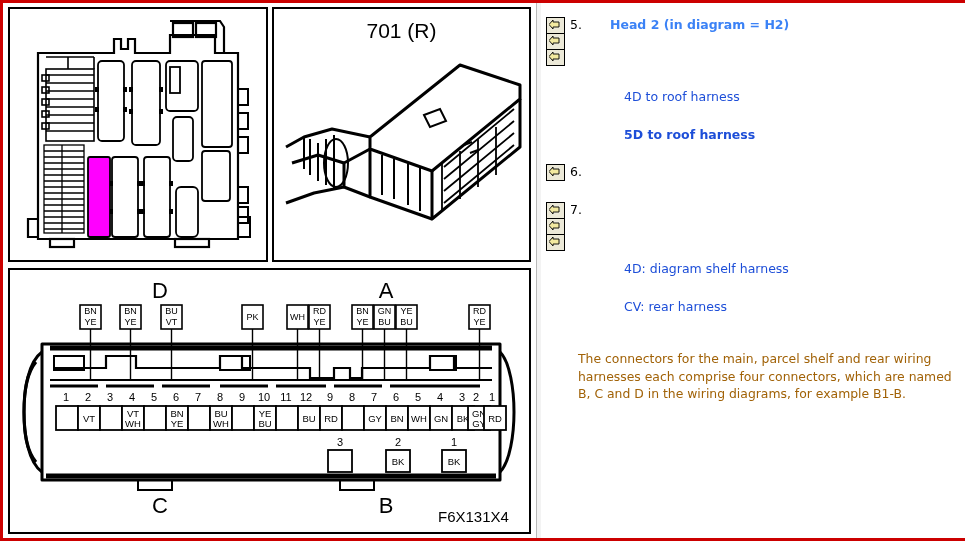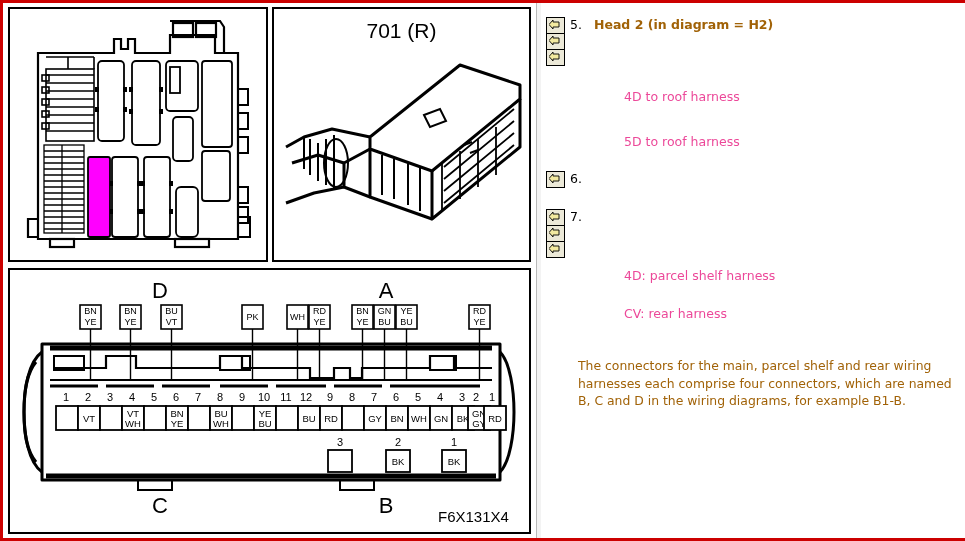--- a/index.html
+++ b/index.html
@@ -29,24 +29,24 @@
 
   #content{position:absolute;left:12px;top:0;width:419px;height:535px;}
 
   .listrow{position:relative;margin:0;}
   .navstack{position:absolute;left:0;top:0;width:20px;}
   .navbtn{display:block;width:17px;height:15px;margin-bottom:-1px;
           border:1px solid #000;background:#ece9d8;position:relative;}
   .navbtn svg{position:absolute;left:2px;top:2px;}
 
   .num{position:absolute;left:24px;font-size:12.5px;color:#000;}
-  .txt{margin-left:48px;font-size:12.5px;color:#a16207;line-height:15px;}
+  .txt{margin-left:64px;font-size:12.5px;color:#3b82f6;line-height:15px;}
   .txt.b{font-weight:bold;}
 
-  .sub{margin-left:78px;font-size:12.5px;color:#ec4899;line-height:15px;}
+  .sub{margin-left:78px;font-size:12.5px;color:#1d4ed8;line-height:15px;}
   .sub b{font-weight:normal;}
 
   .para{margin-left:32px;width:390px;font-size:12.4px;line-height:17.5px;color:#a16207;}
 
   .d-hd{margin-top:0;}
 </style>
 </head>
 <body>
 
 <div id="root" style="border-color: rgb(204, 0, 0);">
@@ -393,21 +393,21 @@
           <span class="navbtn">
             <svg width="11" height="9" viewBox="0 0 11 9">
                 <path d="M4 0 L4 2 L10 2 L10 7 L4 7 L4 9 L0 4.5 Z" fill="#f2e9a0" stroke="#000" stroke-width="0.9"></path>
               </svg>
           </span>
         </div>
         <span class="num" style="top:0;">5.</span>
         <div class="txt b">Head 2 (in diagram = H2)</div>
       </div>
       <div class="sub" style="margin-top:14px;">4D to roof harness</div>
-      <div class="sub" style="margin-top:30px;">5D to roof harness</div>
+      <div class="sub" style="margin-top:23px;font-weight:bold;">5D to roof harness</div>
 
       <div class="listrow" style="margin-top:22px;height:20px;">
         <div class="navstack">
           <span class="navbtn">
             <svg width="11" height="9" viewBox="0 0 11 9">
                 <path d="M4 0 L4 2 L10 2 L10 7 L4 7 L4 9 L0 4.5 Z" fill="#f2e9a0" stroke="#000" stroke-width="0.9"></path>
               </svg>
           </span>
         </div>
         <span class="num" style="top:0;">6.</span>
@@ -428,21 +428,21 @@
           <span class="navbtn">
             <svg width="11" height="9" viewBox="0 0 11 9">
                 <path d="M4 0 L4 2 L10 2 L10 7 L4 7 L4 9 L0 4.5 Z" fill="#f2e9a0" stroke="#000" stroke-width="0.9"></path>
               </svg>
           </span>
         </div>
         <span class="num" style="top:0;">7.</span>
       </div>
       <div class="sub" style="margin-top:9px;">
         <b>4D:</b>
-        <span>parcel shelf harness</span>
+        <span>diagram shelf harness</span>
       </div>
       <div class="sub" style="margin-top:23px;">
         <b>CV:</b>
         <span>rear harness</span>
       </div>
 
       <div class="para" style="margin-top:36px;">The connectors for the main, parcel shelf and rear wiring harnesses each comprise four connectors, which are named B, C and D in the wiring diagrams, for example B1-B.</div>
 
     </div>
   </div>

